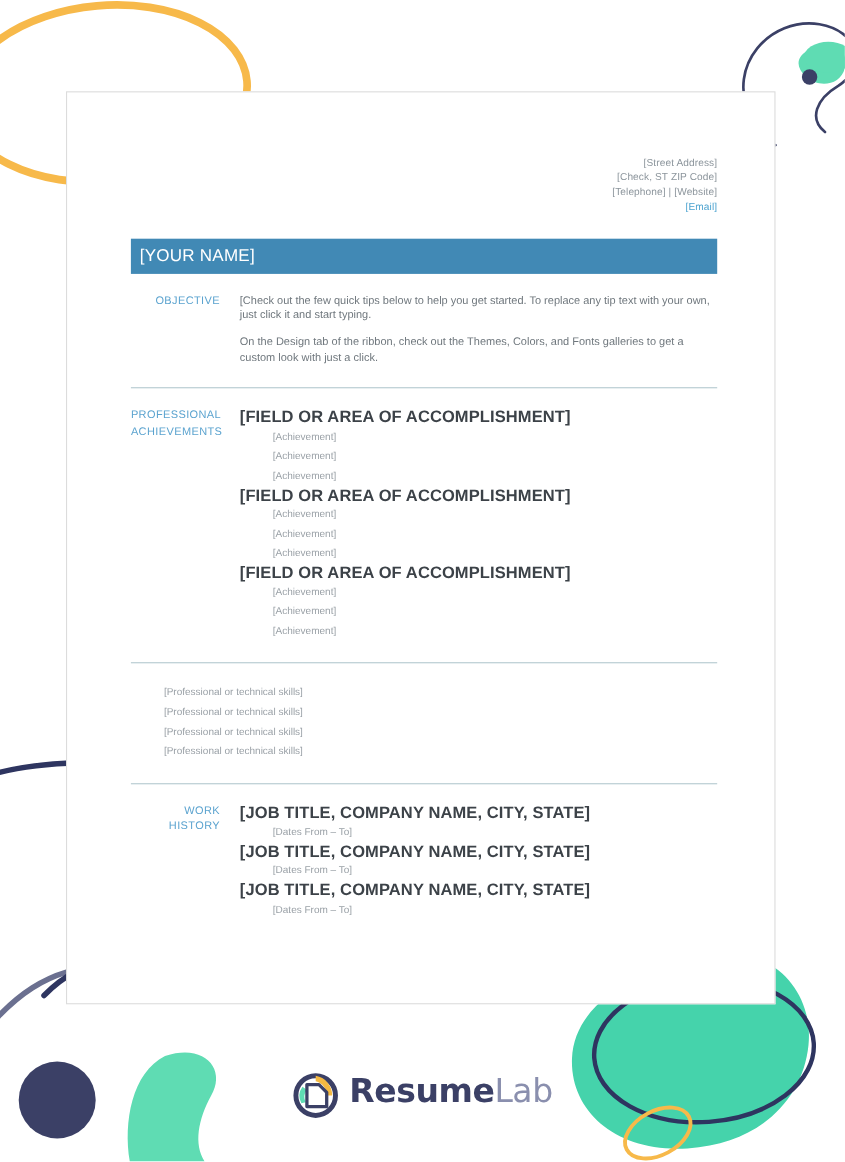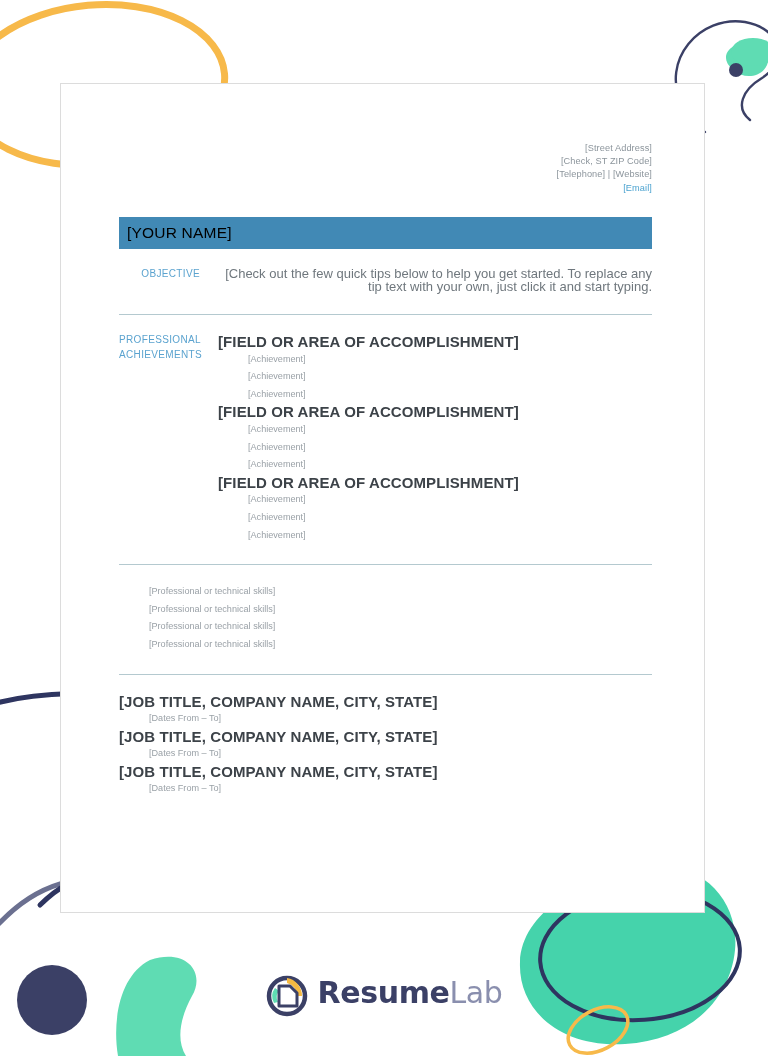--- a/index.html
+++ b/index.html
@@ -54,21 +54,21 @@
     letter-spacing: .1px;
   }
   .contact .email { color: #4ca3d0; }
 
   
   .name-banner {
     margin-top: 22px;
     background: #4189b5;
     height: 32px;
     line-height: 32px;
-    color: #000000;
+    color: #ffffff;
     font-size: 15.5px;
     padding-left: 8px;
     box-sizing: border-box;
     letter-spacing: .2px;
   }
 
   
   .section {
     display: flex;
     margin-top: 18px;
@@ -83,25 +83,24 @@
     font-size: 10px;
     line-height: 14.5px;
     letter-spacing: .35px;
   }
   .sec-body {
     flex: 1 1 auto;
     min-width: 0;
   }
 
   .para {
-    font-size: 13px;
+    font-size: 10px;
     line-height: 13.6px;
     color: #6f777d;
     margin: 0 0 11px 0;
-    text-align: right;
   }
   .para:last-child { margin-bottom: 0; }
 
   .entry-title {
     font-size: 15px;
     line-height: 17.6px;
     color: #3c4248;
     font-weight: bold;
     letter-spacing: .1px;
   }
@@ -179,20 +178,21 @@
       <div class="email">[Email]</div>
     </div>
 
     <div class="name-banner">[YOUR NAME]</div>
 
     <div id="sections-host">
         <div class="section">
           <div class="sec-label">OBJECTIVE</div>
           <div class="sec-body">
             <p class="para">[Check out the few quick tips below to help you get started. To replace any tip text with your own, just click it and start typing.</p>
+            <p class="para">On the Design tab of the ribbon, check out the Themes, Colors, and Fonts galleries to get a custom look with just a click.</p>
           </div>
         </div>
         <div class="divider"></div>
         <div class="section">
           <div class="sec-label">PROFESSIONAL ACHIEVEMENTS</div>
           <div class="sec-body">
             <div class="entry-title">[FIELD OR AREA OF ACCOMPLISHMENT]</div>
             <div class="entry-sub">[Achievement]</div>
             <div class="entry-sub">[Achievement]</div>
             <div class="entry-sub">[Achievement]</div>
@@ -210,20 +210,21 @@
         <div class="section">
           <div class="sec-body">
             <div class="entry-sub">[Professional or technical skills]</div>
             <div class="entry-sub">[Professional or technical skills]</div>
             <div class="entry-sub">[Professional or technical skills]</div>
             <div class="entry-sub">[Professional or technical skills]</div>
           </div>
         </div>
         <div class="divider"></div>
         <div class="section">
+          <div class="sec-label">WORK HISTORY</div>
           <div class="sec-body">
             <div class="entry-title">[JOB TITLE, COMPANY NAME, CITY, STATE]</div>
             <div class="entry-sub">[Dates From – To]</div>
             <div class="entry-title">[JOB TITLE, COMPANY NAME, CITY, STATE]</div>
             <div class="entry-sub">[Dates From – To]</div>
             <div class="entry-title">[JOB TITLE, COMPANY NAME, CITY, STATE]</div>
             <div class="entry-sub">[Dates From – To]</div>
           </div>
         </div>
       </div>

